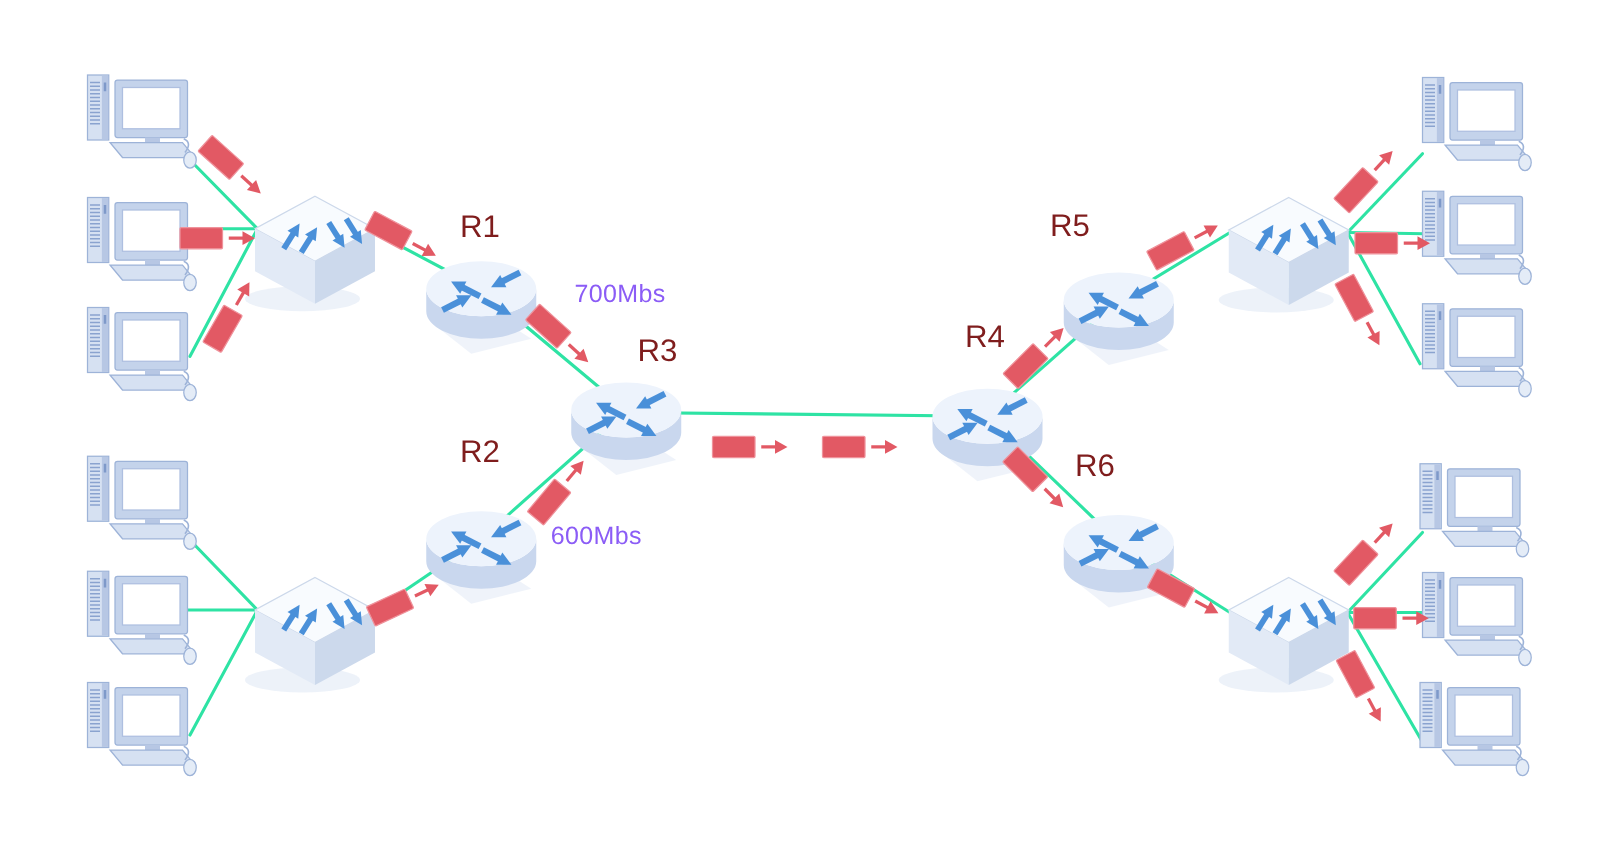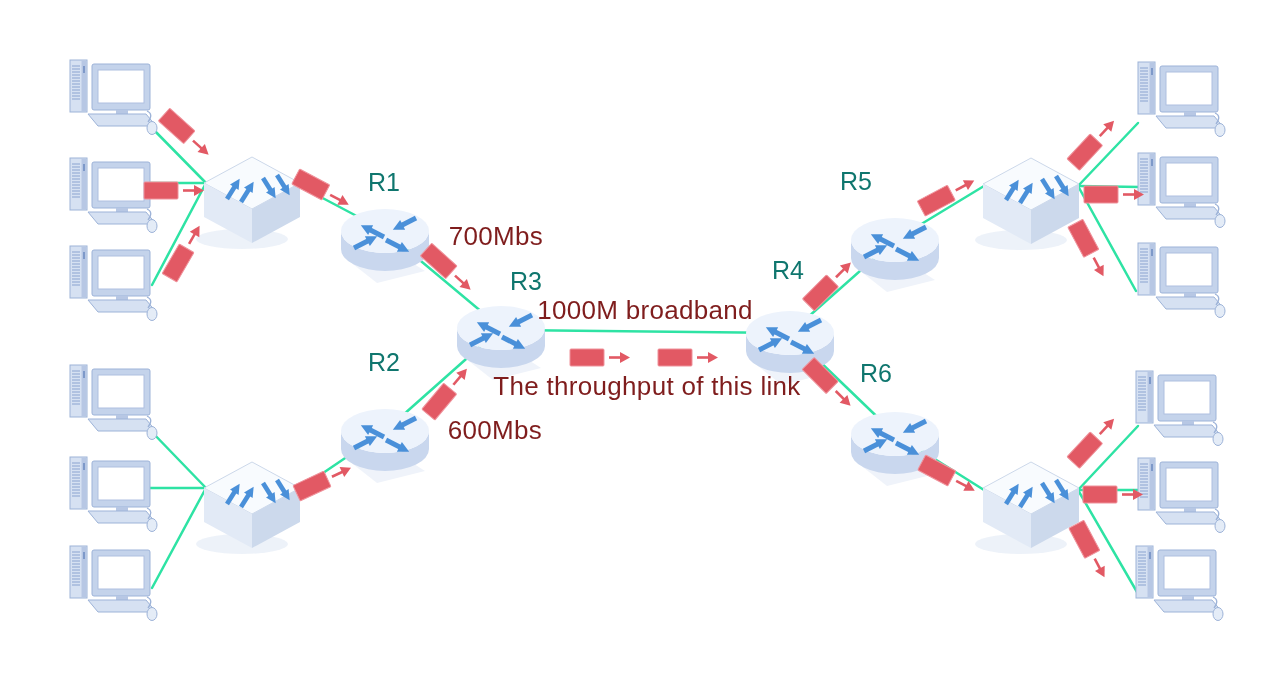--- a/index.html
+++ b/index.html
@@ -3,25 +3,25 @@
 <meta charset="utf-8">
 <style>
   html,body{margin:0;padding:0;background:#ffffff;}
   .stage{
     position:relative;width:1280px;height:676px;background:#ffffff;overflow:hidden;
     font-family:"Liberation Sans","DejaVu Sans",sans-serif;
   }
   .layer{position:absolute;left:0;top:0;width:1280px;height:676px;}
   .lbl{
     position:absolute;transform:translate(-50%,-50%);
-    font-size:26px;color:#7f1d1d;white-space:nowrap;letter-spacing:.3px;text-align:right;
+    font-size:20px;color:#8b5cf6;white-space:nowrap;letter-spacing:.3px;text-align:right;
   }
   .rlbl{
     position:absolute;transform:translate(-50%,-50%);
-    font-size:25px;color:#0f766e;white-space:nowrap;
+    font-size:25px;color:#7f1d1d;white-space:nowrap;
   }
 </style>
 </head>
 <body>
 
 <div class="stage">
 
   <svg class="layer" viewBox="0 0 1280 676">
     <defs>
 
@@ -188,17 +188,15 @@
   </svg>
 
   <div class="rlbl" style="left:384px;top:182px">R1</div>
   <div class="rlbl" style="left:384px;top:362px">R2</div>
   <div class="rlbl" style="left:526px;top:281px">R3</div>
   <div class="rlbl" style="left:788px;top:270px">R4</div>
   <div class="rlbl" style="left:856px;top:181px">R5</div>
   <div class="rlbl" style="left:876px;top:373px">R6</div>
 
   <div class="lbl" style="left:496px;top:236px">700Mbs</div>
-  <div class="lbl" style="left:495px;top:430px">600Mbs</div>
-  <div class="lbl" style="left:645px;top:310px">1000M broadband</div>
-  <div class="lbl" style="left:647px;top:386px">The throughput of this link</div>
+  <div class="lbl" style="left:477px;top:430px">600Mbs</div>
 
 </div>
 
 </body></html>

